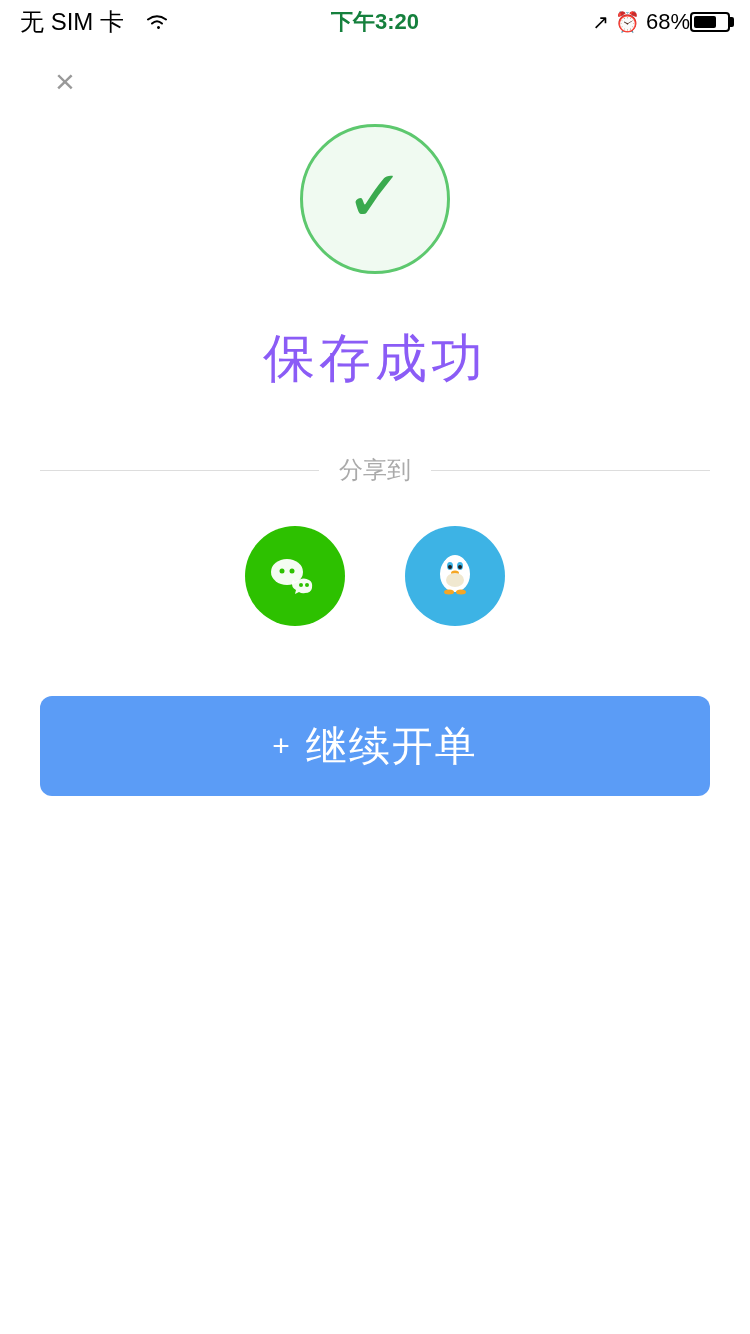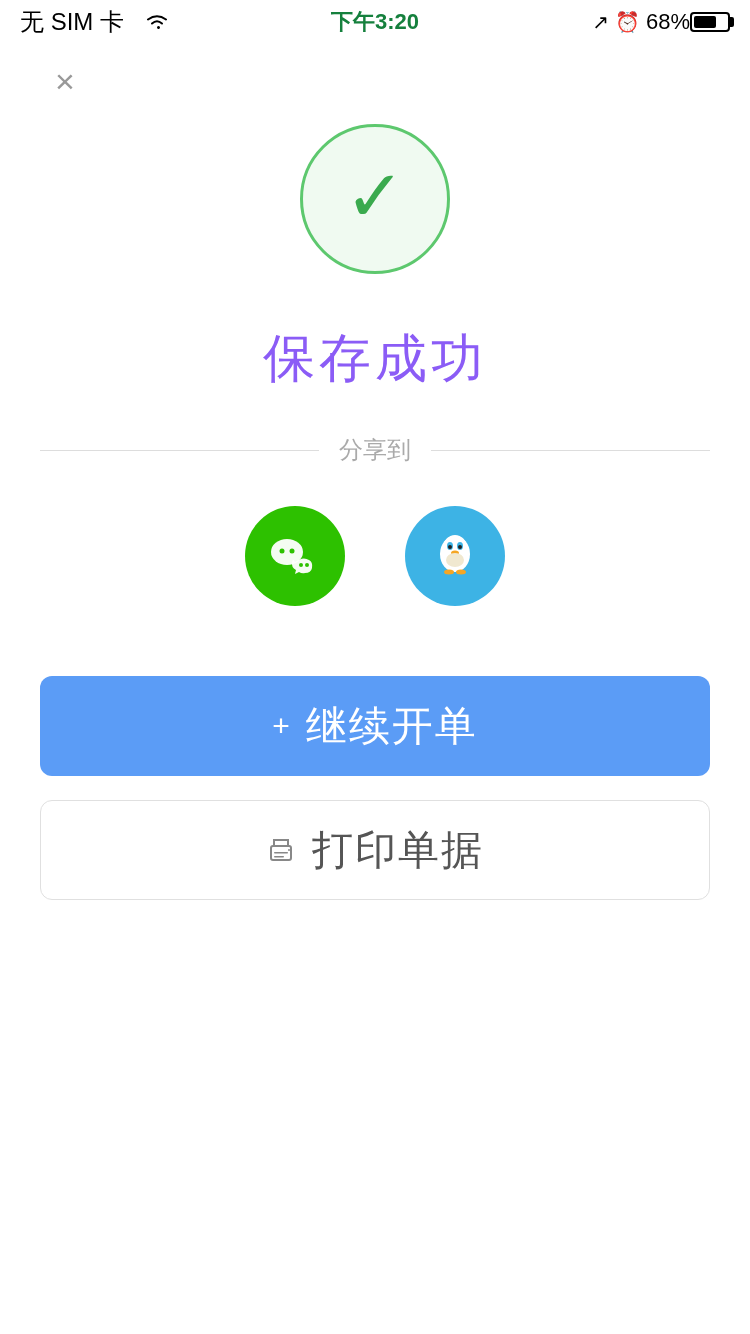--- a/index.html
+++ b/index.html
@@ -130,21 +130,21 @@
       margin-top: 50px;
       font-size: 52px;
       font-weight: 500;
       color: #8b5cf6;
       letter-spacing: 4px;
     }
 
     
     .share-section {
       width: 100%;
-      margin-top: 40px;
+      margin-top: 60px;
       padding: 0 40px;
     }
     .share-divider {
       display: flex;
       align-items: center;
       gap: 20px;
     }
     .divider-line {
       flex: 1;
       height: 1px;
@@ -305,27 +305,15 @@
   </div>
 </div>
 
 <div class="actions">
 
   <button class="action-btn btn-primary">
     <span class="btn-icon">+</span>
     <span class="btn-label">继续开单</span>
   </button>
 
-  <button class="action-btn btn-secondary">
-    <span class="btn-icon">
-      <svg width="30" height="30" viewBox="0 0 30 30" fill="none">
-        <rect x="5" y="11" width="20" height="14" rx="2" stroke="#888" stroke-width="2"></rect>
-        <rect x="8" y="17" width="14" height="1.5" rx="0.75" fill="#888"></rect>
-        <rect x="8" y="21" width="10" height="1.5" rx="0.75" fill="#888"></rect>
-        <path d="M8 11V5h14v6" stroke="#888" stroke-width="2"></path>
-        <rect x="22" y="14" width="2" height="2" rx="1" fill="#888"></rect>
-      </svg>
-    </span>
-    <span class="btn-label">打印单据</span>
-  </button>
 
 
 </div>
 
 </body></html>

